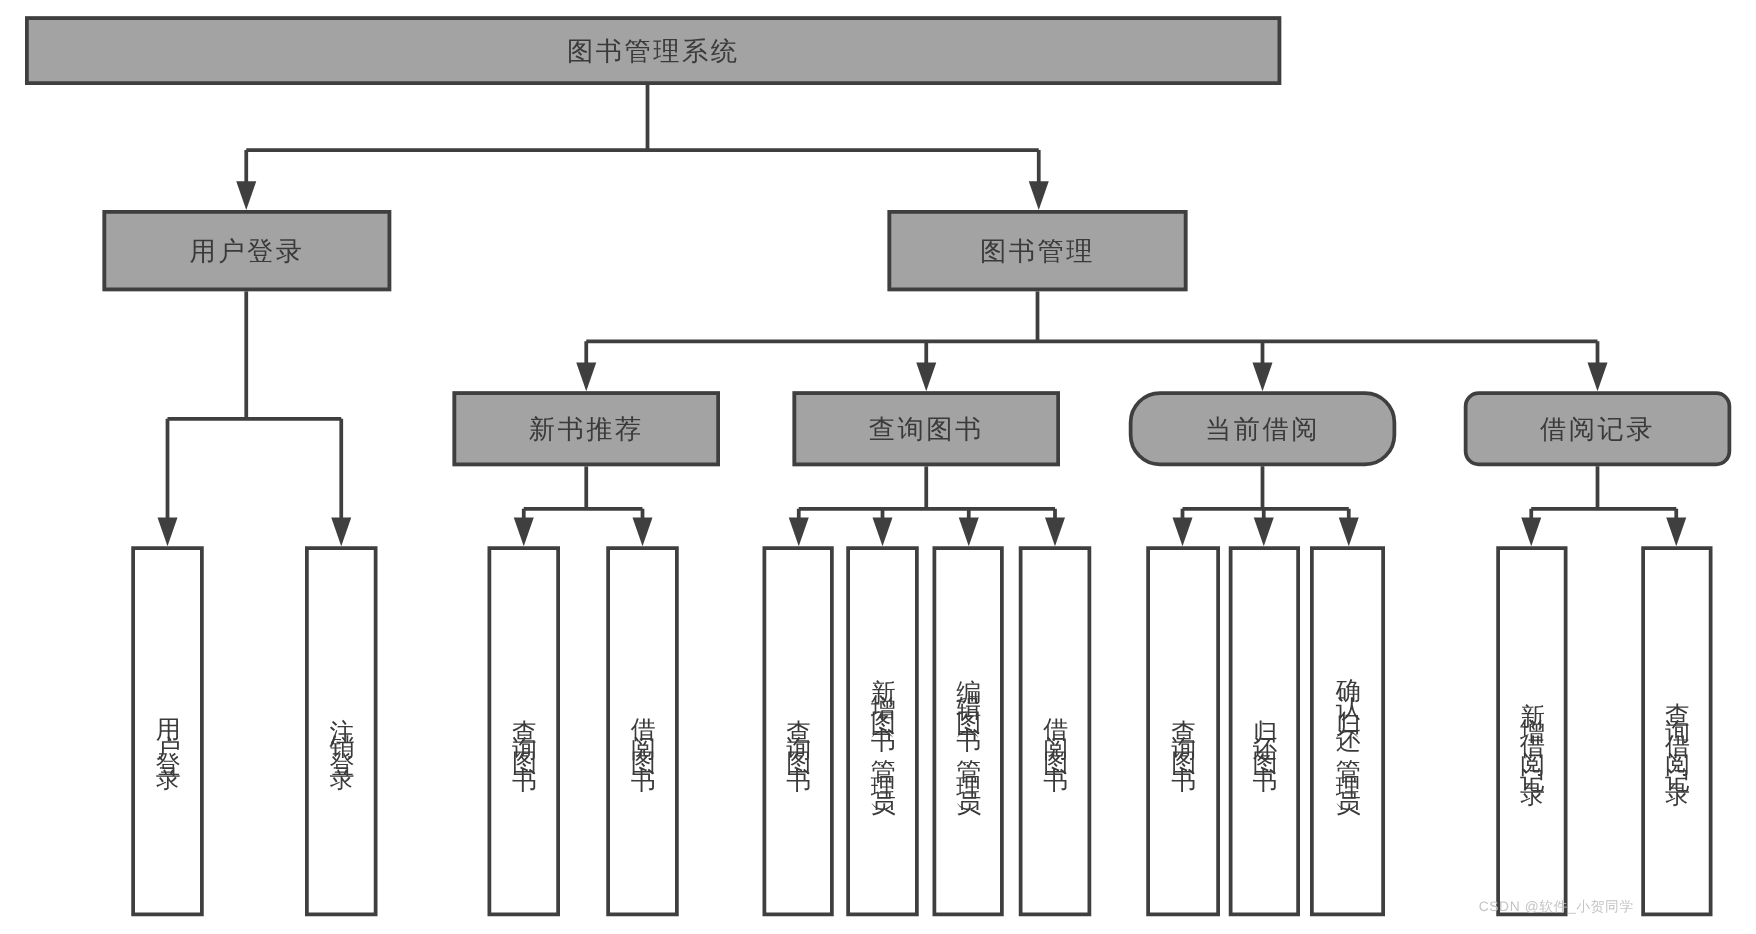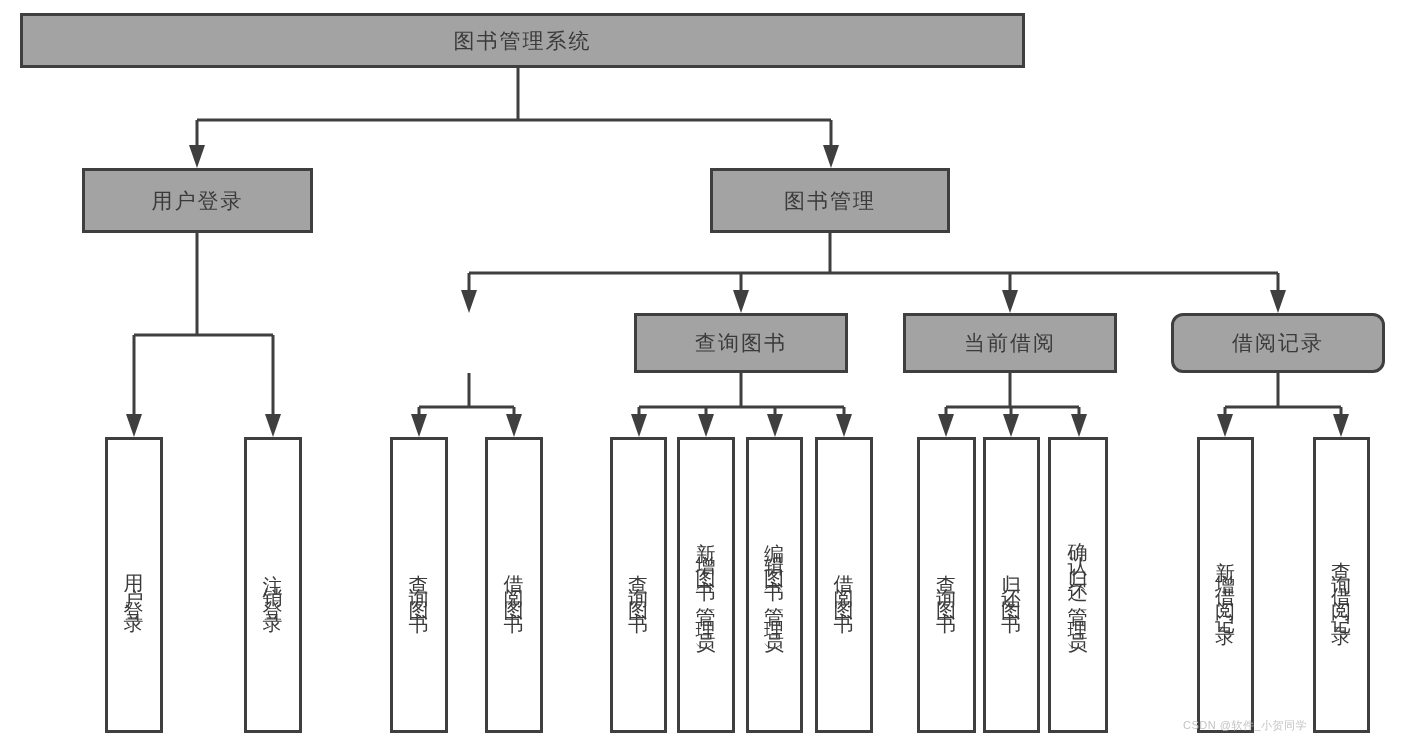--- a/index.html
+++ b/index.html
@@ -93,22 +93,23 @@
       <polygon points="1225,437 1217,414 1233,414"></polygon>
       <polygon points="1341,437 1333,414 1349,414"></polygon>
     </g>
   </svg>
 
   <div class="hbox" style="left:20px;top:13px;width:1005px;height:55px;">图书管理系统</div>
 
   <div class="hbox" style="left:82px;top:168px;width:231px;height:65px;">用户登录</div>
   <div class="hbox" style="left:710px;top:168px;width:240px;height:65px;">图书管理</div>
 
+  <div class="hbox" style="left:362px;top:313px;width:214px;height:60px;">新书推荐</div>
   <div class="hbox" style="left:634px;top:313px;width:214px;height:60px;">查询图书</div>
-  <div class="hbox" style="left:903px;top:313px;width:214px;height:60px;">当前借阅</div>
+  <div class="hbox" style="left:903px;top:313px;width:214px;height:60px;border-radius:25px;">当前借阅</div>
   <div class="hbox" style="left:1171px;top:313px;width:214px;height:60px;border-radius:12px;">借阅记录</div>
 
   <div class="vbox" style="left:105px;width:58px;">
     <span class="vtext">用户登录</span>
   </div>
   <div class="vbox" style="left:244px;width:58px;">
     <span class="vtext">注销登录</span>
   </div>
 
   <div class="vbox" style="left:390px;width:58px;">

